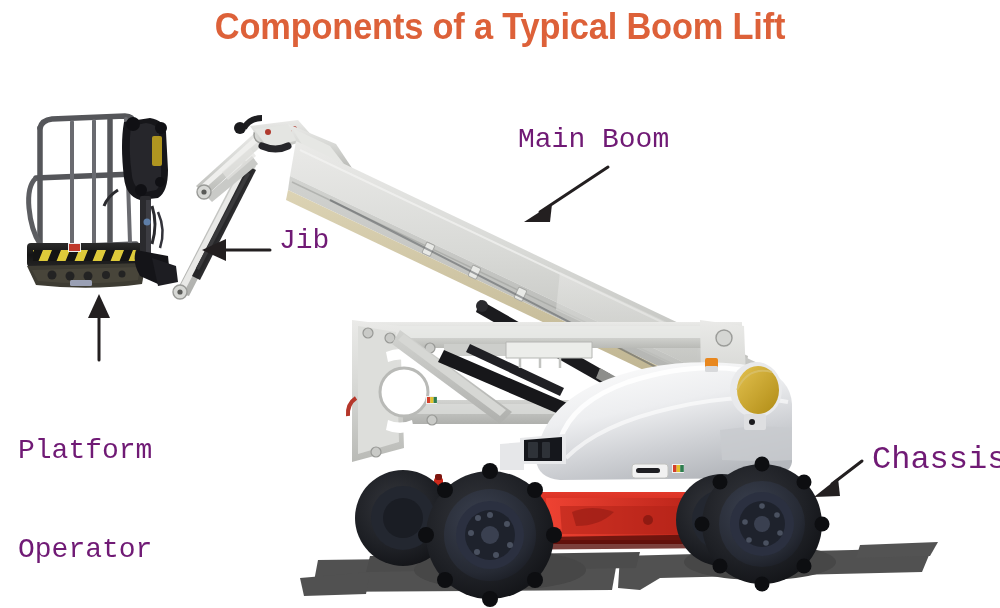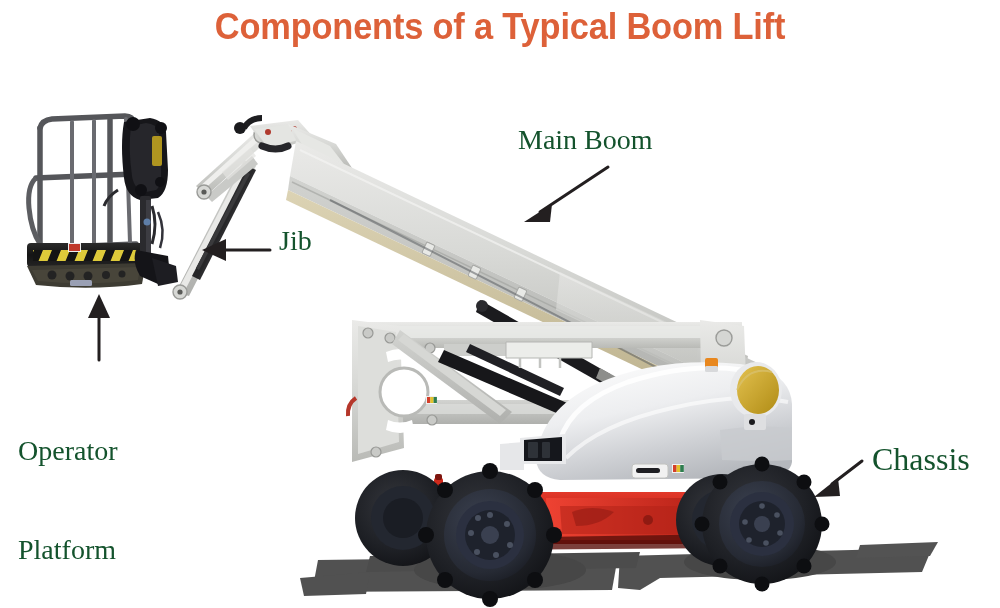--- a/index.html
+++ b/index.html
@@ -22,23 +22,23 @@
     letter-spacing:-0.2px;
     color:#dd6139;
     transform:scaleX(0.93);
     transform-origin:50% 50%;
     white-space:nowrap;
   }
 
   
   .callout{
     position:absolute;
-    font-family:Liberation Serif, serif;
+    font-family:Liberation Mono, monospace;
     font-weight:normal;
-    color:#14532d;
+    color:#701a75;
     white-space:pre;
     line-height:1.18;
   }
   #lbl-main-boom{ left:518px; top:123px; font-size:28px; }
   #lbl-jib{ left:279px; top:224px; font-size:28px; }
   #lbl-operator{ left:18px; top:368px; font-size:28px; }
   #lbl-chassis{ left:872px; top:441px; font-size:32px; }
 
   
   #art{ position:absolute; left:0; top:0; width:1000px; height:608px; }
@@ -433,18 +433,18 @@
       <g>
         <line x1="862" y1="461" x2="832" y2="484" stroke-width="3" stroke-linecap="round"></line>
         <path d="M814 497 L838 478 L840 496 Z" stroke="none"></path>
       </g>
     </g>
   </svg>
 
   <div class="callout" id="lbl-main-boom">Main Boom</div>
   <div class="callout" id="lbl-jib">Jib</div>
   <div class="callout" id="lbl-operator">
+    <div>Platform</div>
     <div>Operator</div>
-    <div>Platform</div>
   </div>
   <div class="callout" id="lbl-chassis">Chassis</div>
 
 </div>
 
 </body></html>

